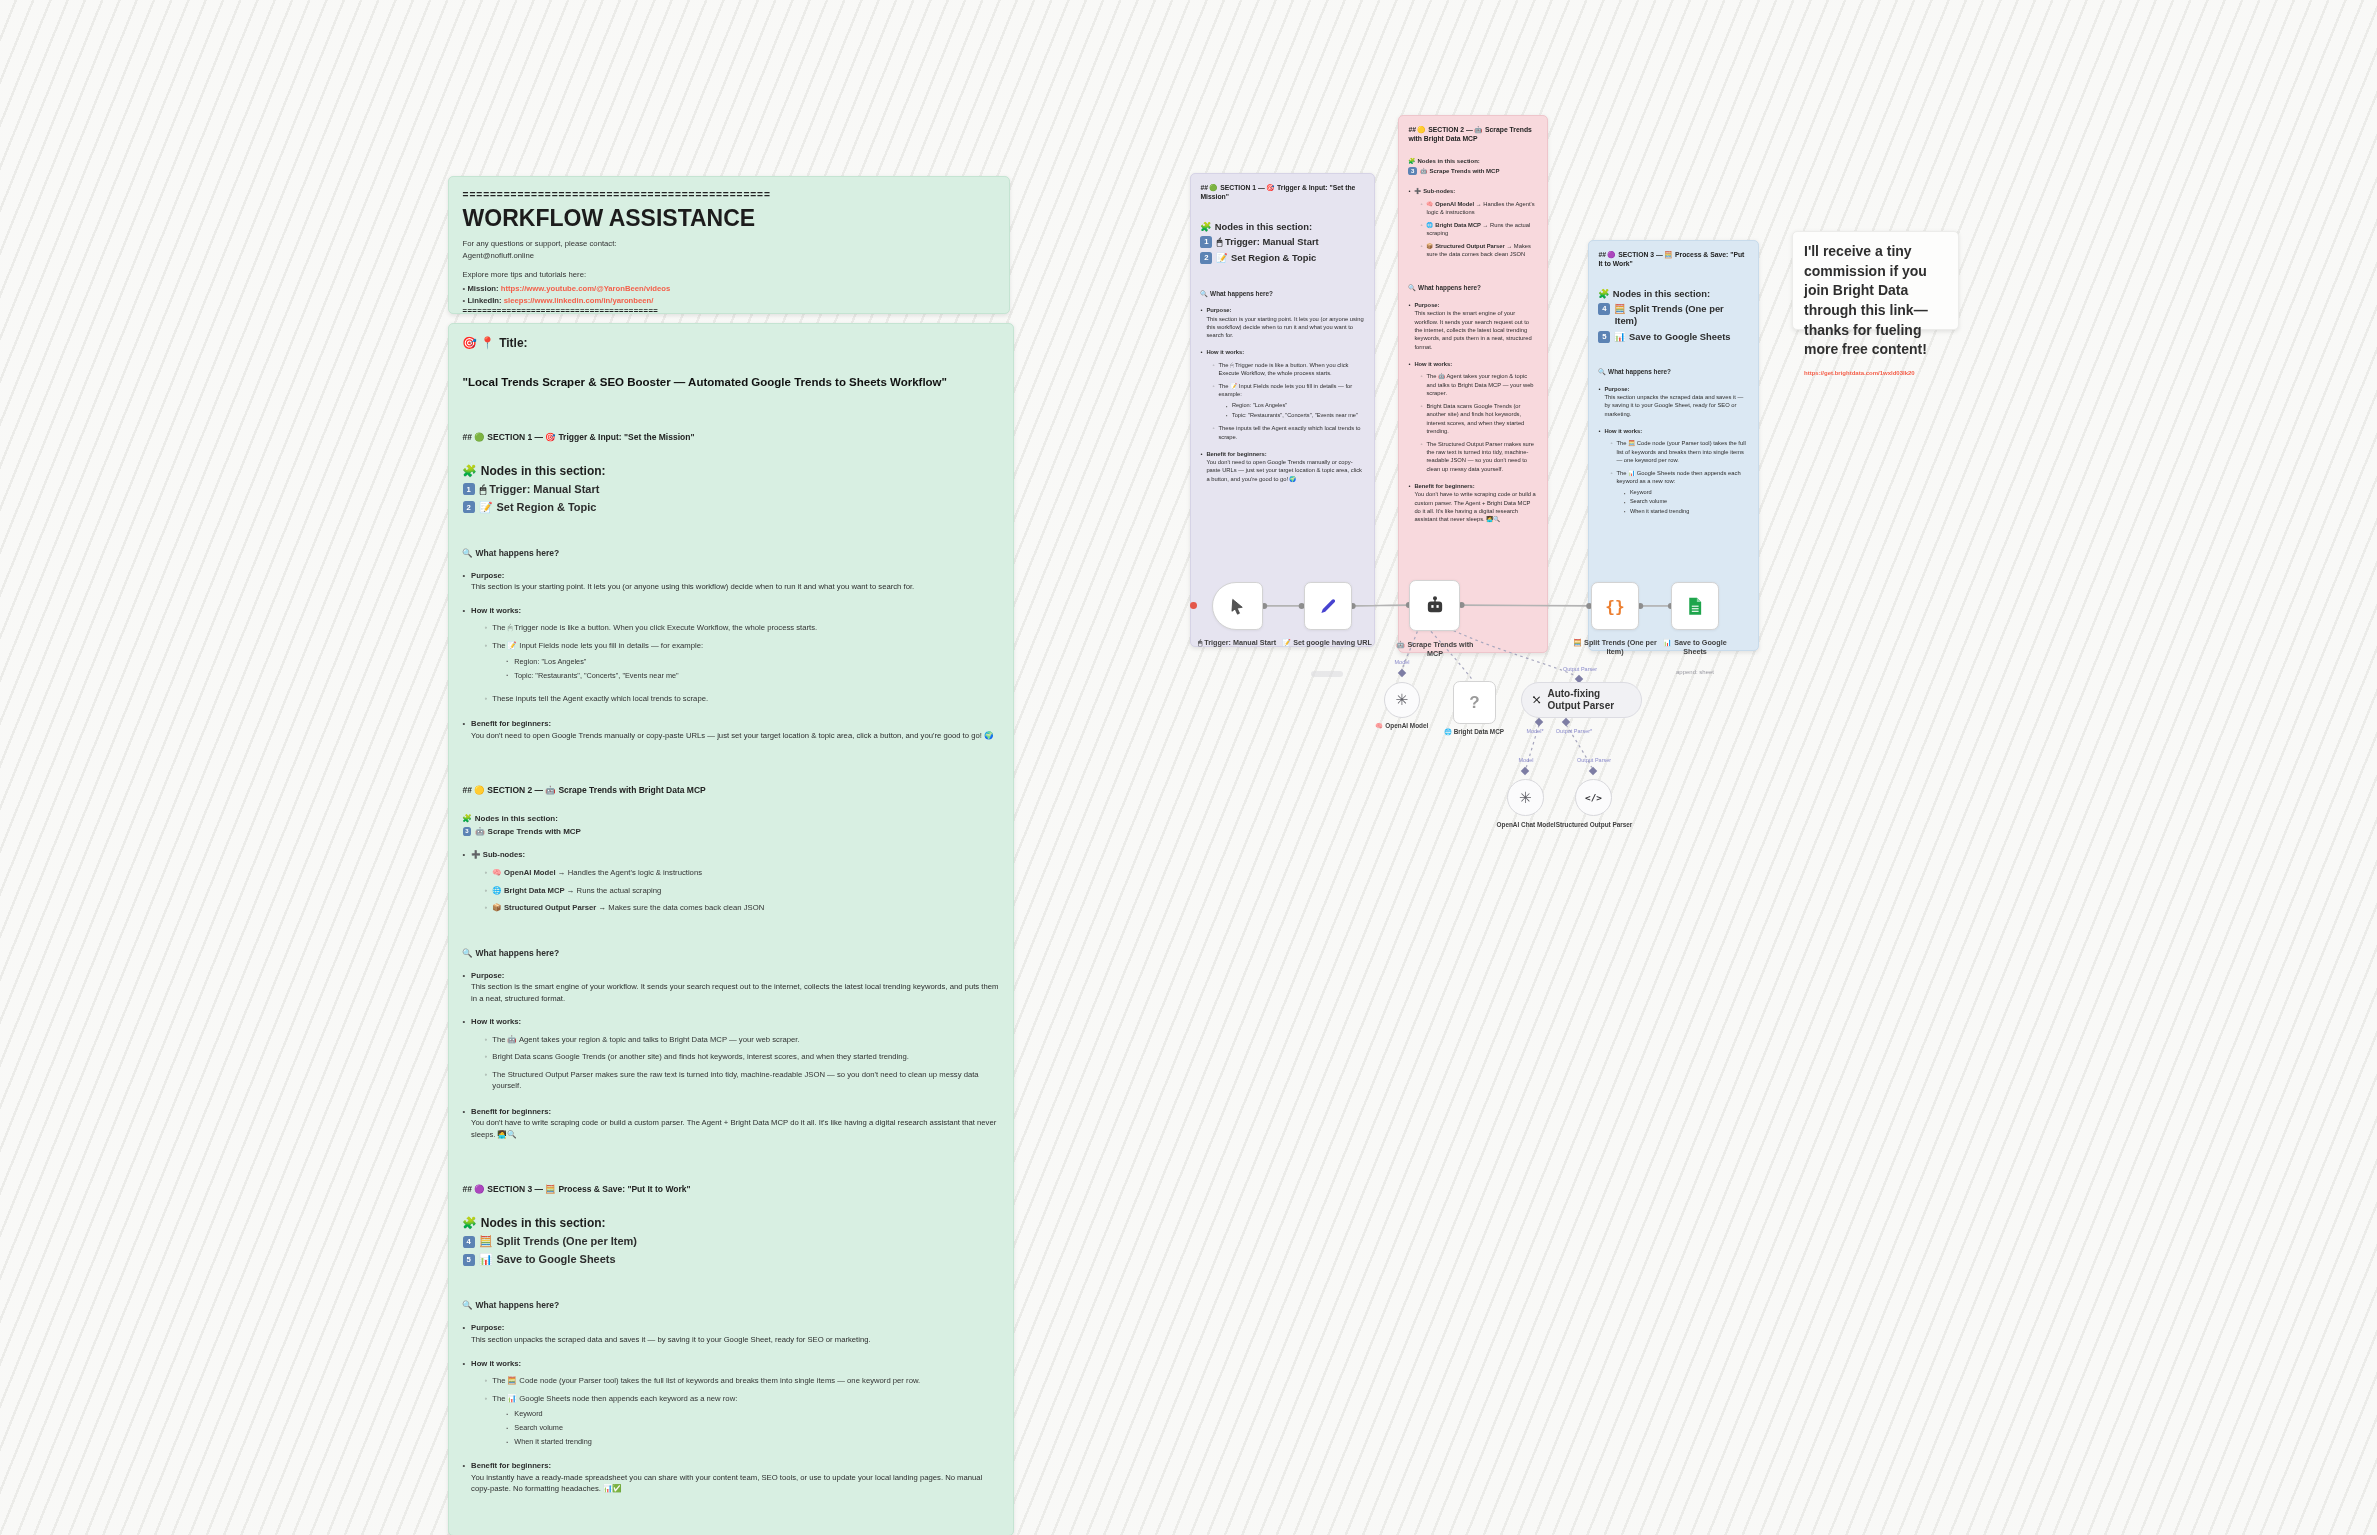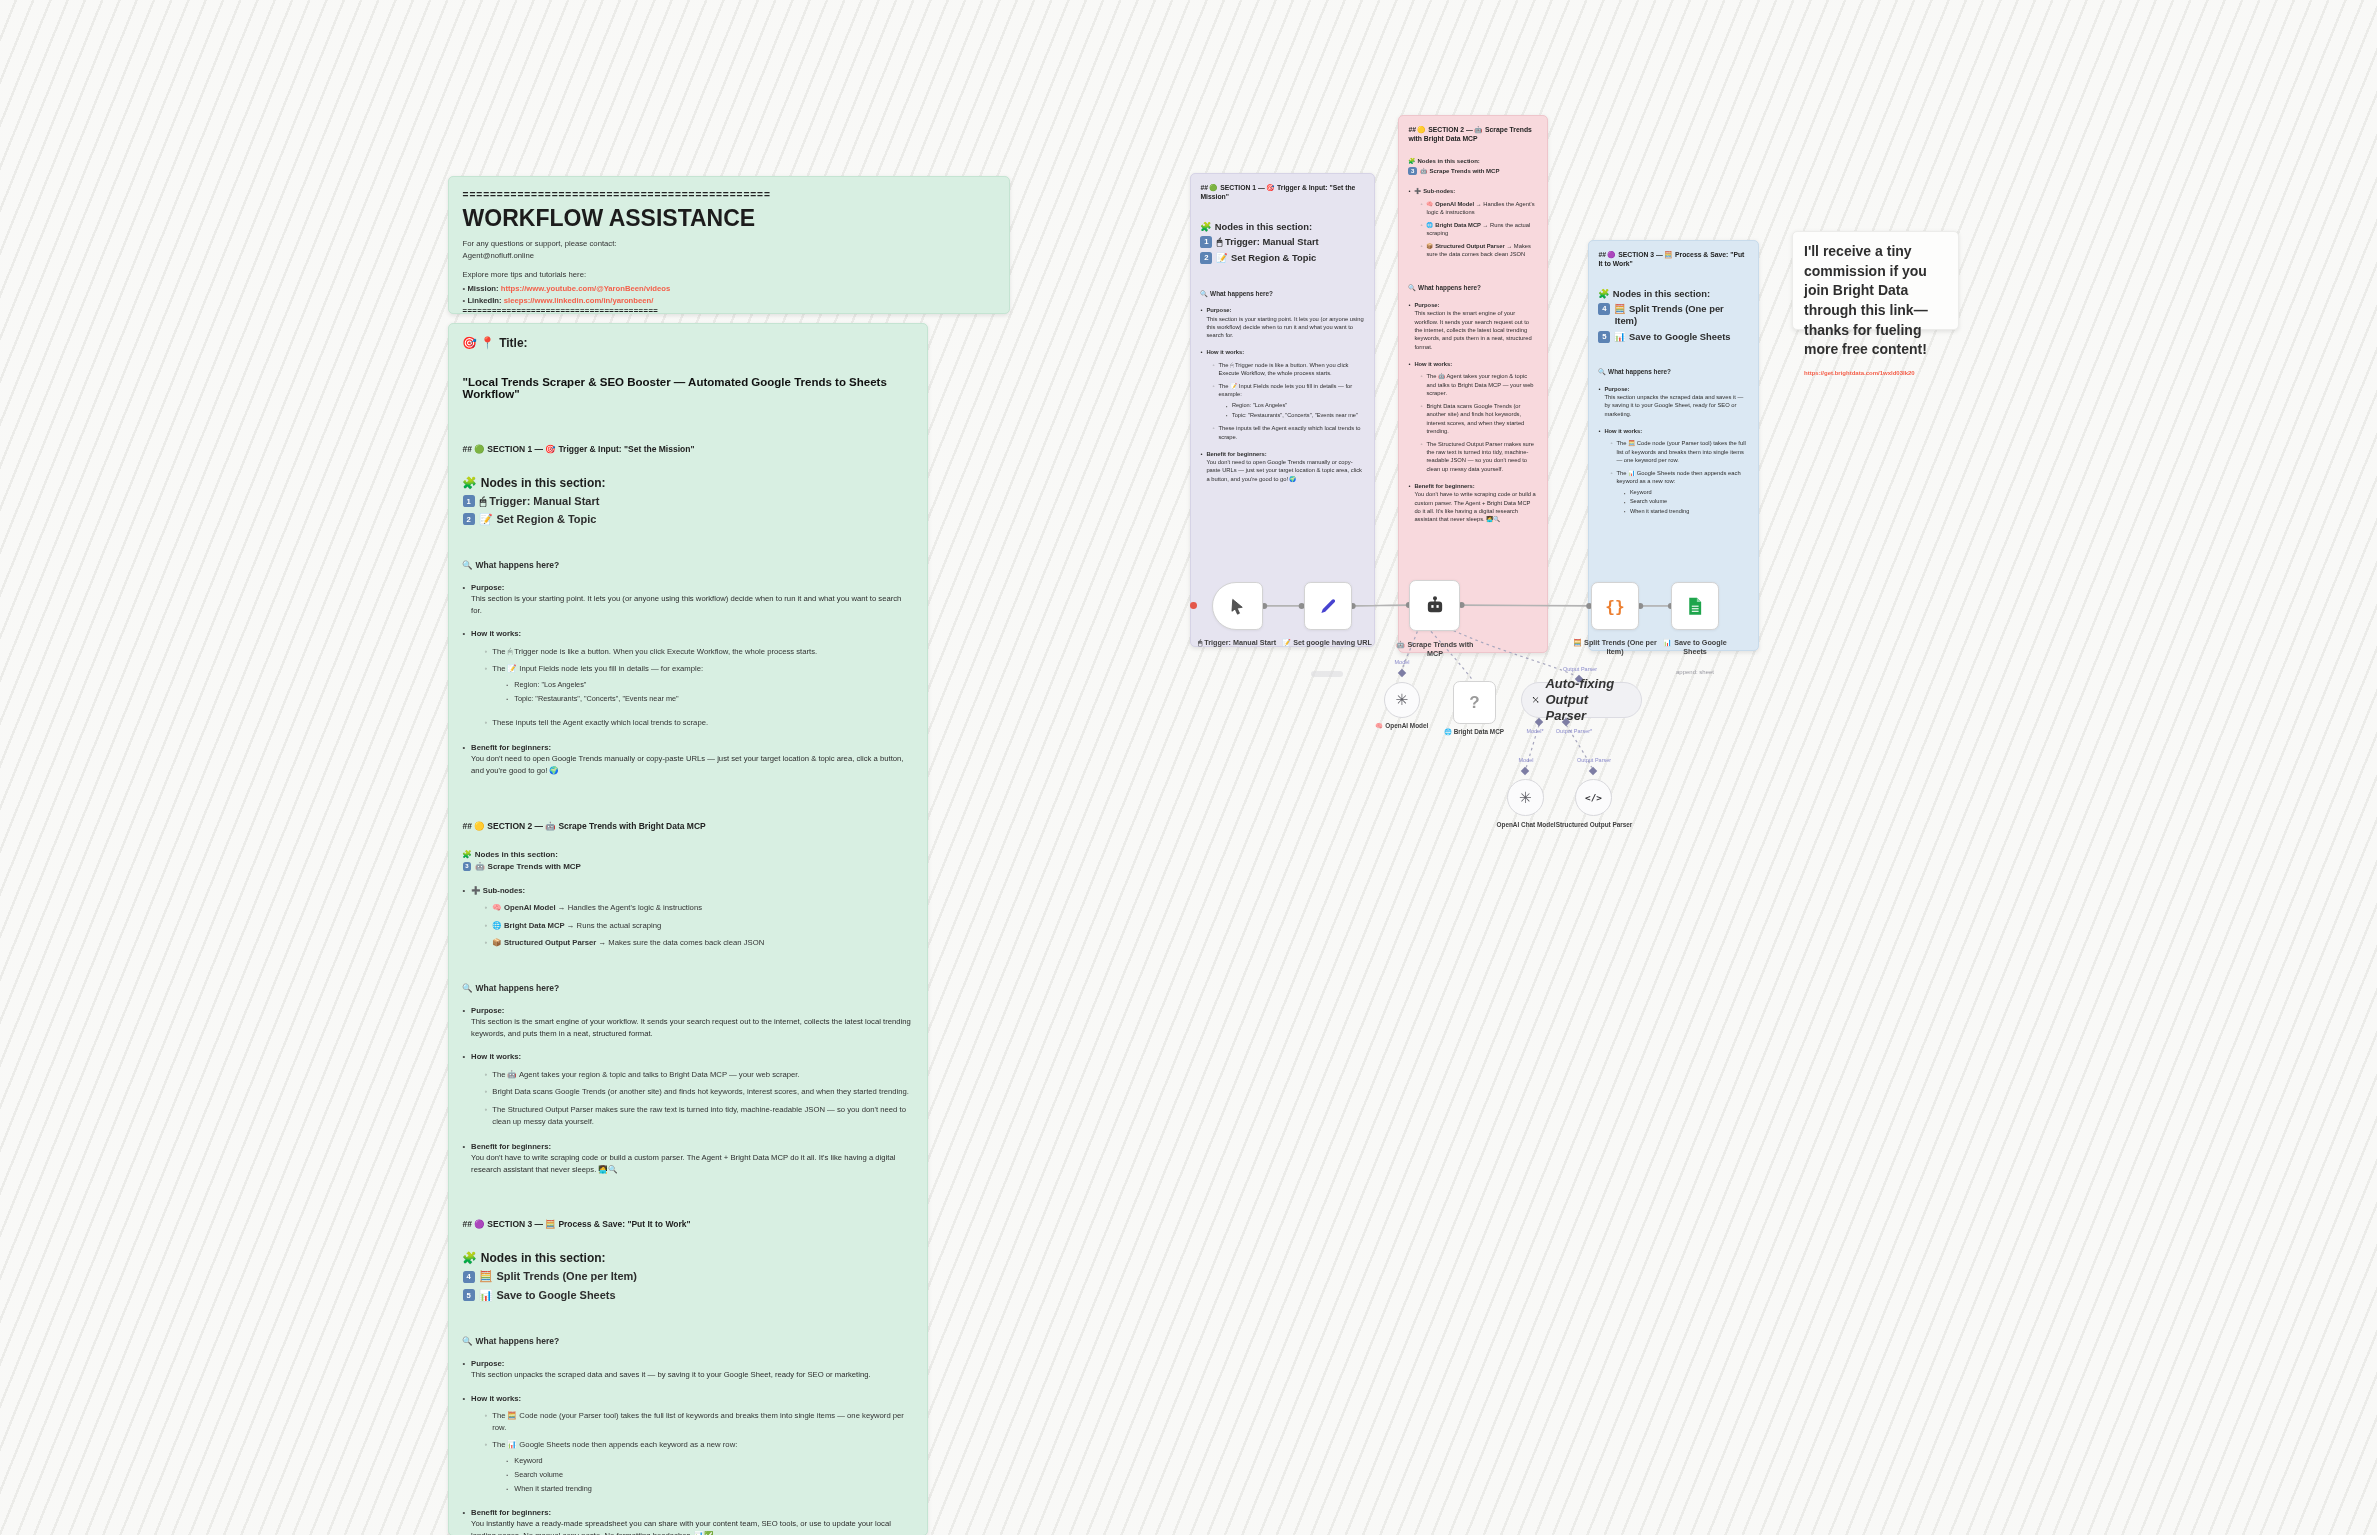--- a/index.html
+++ b/index.html
@@ -74,21 +74,21 @@
   .node-label { position:absolute; transform:translateX(-50%); font-size:7.2px; font-weight:600; color:#3f3f3f;
                 text-align:center; width:111px; line-height:1.3; }
   .node-pill { position:absolute; transform:translateX(-50%); background:#dcdcdf; border-radius:3.4px; }
   .pill-text { position:absolute; transform:translateX(-50%); font-size:6px; color:#9a9aa2; }
   .subnode-circle { position:absolute; background:#fbfbfc; border:1.3px solid #d8d8dc; border-radius:50%;
                     display:flex; align-items:center; justify-content:center; cursor:pointer; }
   .subnode-square { position:absolute; background:#ffffff; border:1.3px solid #d3d3d3; border-radius:6.8px;
                     display:flex; align-items:center; justify-content:center; cursor:pointer; }
   .subnode-pill { position:absolute; background:#f1f1f4; border:1.3px solid #dcdce2; border-radius:18px;
                   display:flex; align-items:center; gap:6px; padding:0 10.2px; cursor:pointer; }
-  .autofix-text { font-size:13px; font-weight:600; color:#333; line-height:1.25;font-style:italic; }
+  .autofix-text { font-size:10px; font-weight:600; color:#333; line-height:1.25; }
   .sub-label { position:absolute; transform:translateX(-50%); font-size:6.4px; font-weight:600; color:#3f3f3f;
                text-align:center; width:82px; line-height:1.3; }
   .diamond { position:absolute; width:6px; height:6px; background:#7d7da4; transform:rotate(45deg); }
   .conn-label { position:absolute; transform:translateX(-50%); font-size:5.5px; color:#8b8bcb; white-space:nowrap; }
   .braces { font-family:"DejaVu Sans Mono",monospace; font-weight:bold; font-size:16px; color:#ec7e2f; }
   .qmark { font-size:17px; font-weight:bold; color:#9b9b9b; }
   .knot { font-size:15.3px; color:#5f5f66; }
   .codeglyph { font-size:9.4px; font-weight:bold; color:#2f2f33; font-family:"DejaVu Sans Mono",monospace; }
   .red-dot { position:absolute; width:6.8px; height:6.8px; border-radius:50%; background:#e4574a; }
   svg.wires { position:absolute; left:0; top:0; pointer-events:none; }
@@ -110,21 +110,21 @@
       <span class="link">https://www.youtube.com/@YaronBeen/videos</span>
     </li>
     <li>
       <b>LinkedIn:</b>
       <span class="link">sleeps://www.linkedin.com/in/yaronbeen/</span>
     </li>
   </ul>
   <div class="eqline" style="font-size:7.7px; letter-spacing:0.4px;">========================================</div>
 </div>
 
-<div class="abs note green note-pad" style="left:448px; top:323px; width:480px; height:1213px;">
+<div class="abs note green note-pad" style="left:448px; top:323px; width:566px; height:1213px;">
 
   <div class="g-h3">🎯 📍 Title:</div>
   <div class="g-wftitle">"Local Trends Scraper &amp; SEO Booster — Automated Google Trends to Sheets Workflow"</div>
 
   <div class="g-sec-head">## 🟢 SECTION 1 — 🎯 Trigger &amp; Input: "Set the Mission"</div>
   <div class="g-h3 g-nodes-head-lg">🧩 Nodes in this section:</div>
   <div class="g-item-lg">
     <span class="badge lg">1</span>
     <span>🖱 Trigger: Manual Start</span>
   </div>

